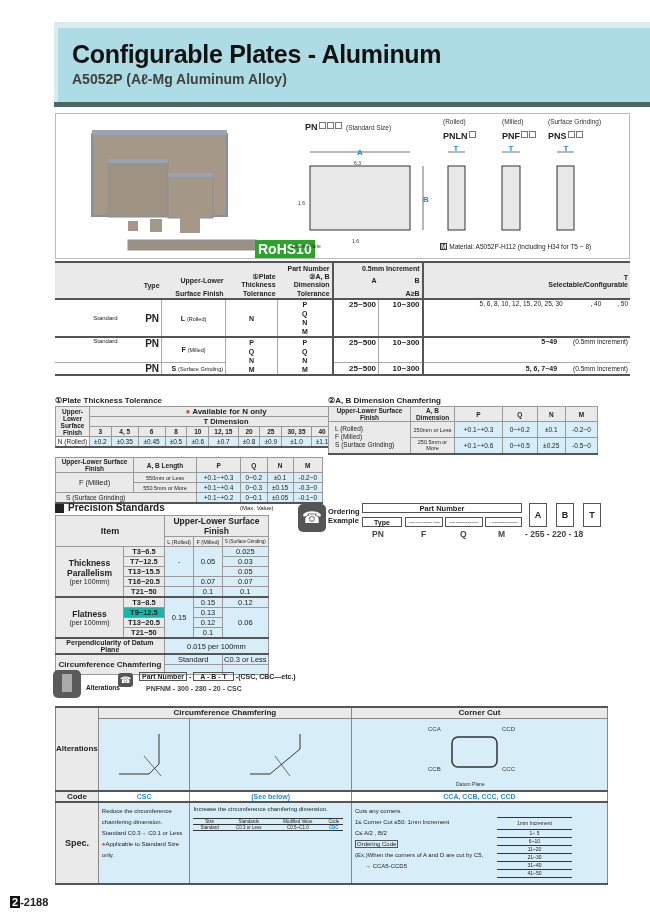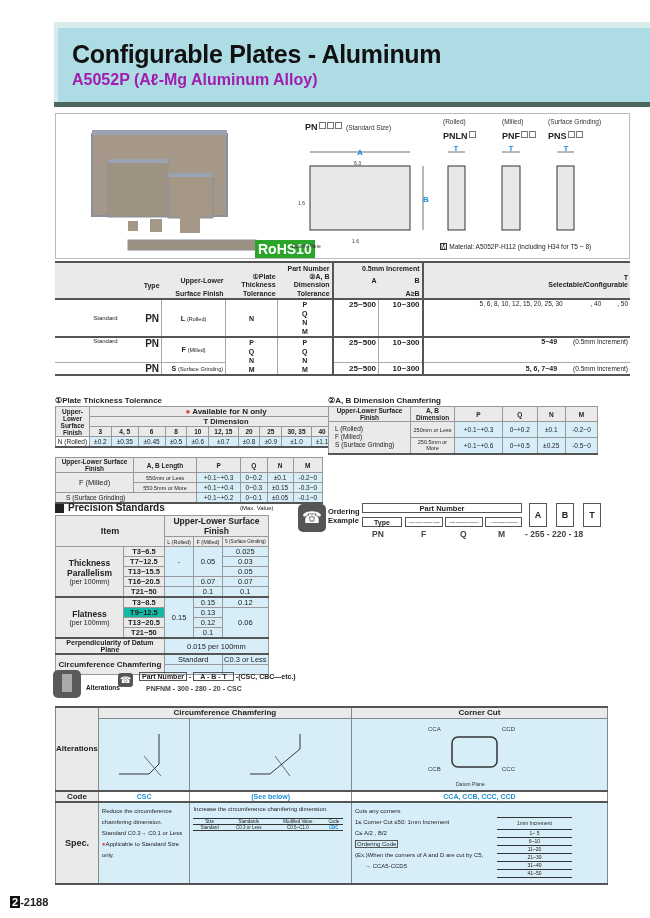--- a/index.html
+++ b/index.html
@@ -3,21 +3,21 @@
 <meta charset="utf-8">
 <style>
   * { box-sizing: border-box; margin: 0; padding: 0; }
   body { width: 650px; height: 918px; background: #fff; font-family: "Liberation Sans", sans-serif; color: #222; position: relative; overflow: hidden; }
   .abs { position: absolute; }
   
   .hdr-top { left: 54px; top: 22px; width: 596px; height: 6px; background: #d8eced; }
   .hdr { left: 54px; top: 28px; width: 596px; height: 74px; background: #aedce5; border-left: 4px solid #d8eced; }
   .hdr-bottom { left: 54px; top: 102px; width: 596px; height: 5px; background: #4c6660; }
   .title { left: 72px; top: 40px; font-size: 25px; font-weight: bold; color: #111; letter-spacing: -0.3px; }
-  .subtitle { left: 72px; top: 71px; font-size: 16px; font-weight: bold; color: #a21caf; }
+  .subtitle { left: 72px; top: 71px; font-size: 14px; font-weight: bold; color: #404040; }
 
   
   .panel { left: 55px; top: 113px; width: 575px; height: 146px; border: 1px solid #bbb; background: #fff; }
   .photo { left: 60px; top: 116px; width: 200px; height: 138px; }
   .rohs { left: 255px; top: 240px; background: #2aa52a; color: #fff; font-size: 14px; font-weight: bold; padding: 1px 3px; }
 
   .lbl-small { font-size: 6.5px; color: #333; }
   .lbl-bold { font-size: 9px; font-weight: bold; color: #222; }
   .box { display: inline-block; width: 7px; height: 7px; border: 1px solid #777; margin-left: 1px; vertical-align: middle; }
 

